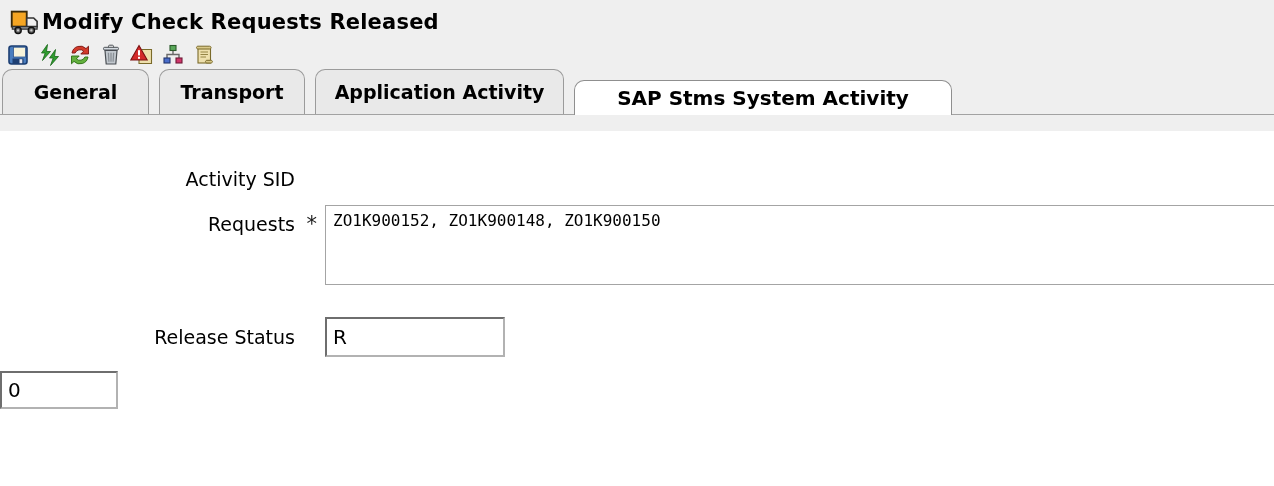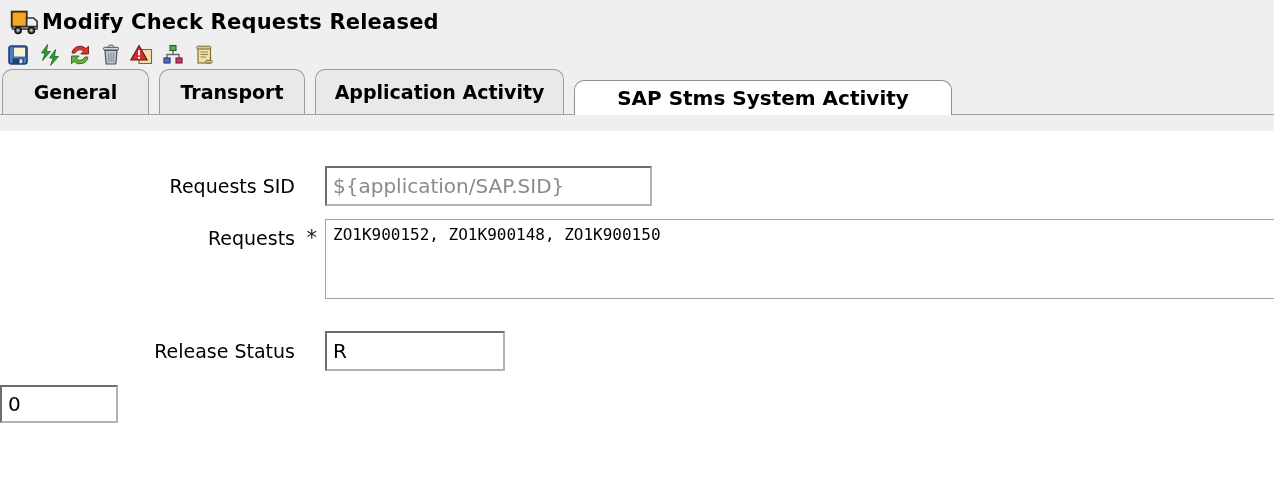--- a/index.html
+++ b/index.html
@@ -159,22 +159,21 @@
     <div class="tab active">
       <span>SAP Stms System Activity</span>
     </div>
   </div>
 
 </div>
 
 <div class="content">
 
   <div class="row row-transport">
-    <div class="label-cell">Requests SID</div>
-    <input class="field-input input-transport-sid" type="text" value="${application/SAP.SID}" style="">
+    <div class="label-cell">Activity SID</div>
   </div>
 
   <div class="row row-requests top-align">
     <div class="label-cell">
       <span>Requests</span>
       <span class="req-marker">*</span>
     </div>
     <textarea class="field-textarea" style="">ZO1K900152, ZO1K900148, ZO1K900150</textarea>
   </div>
 

